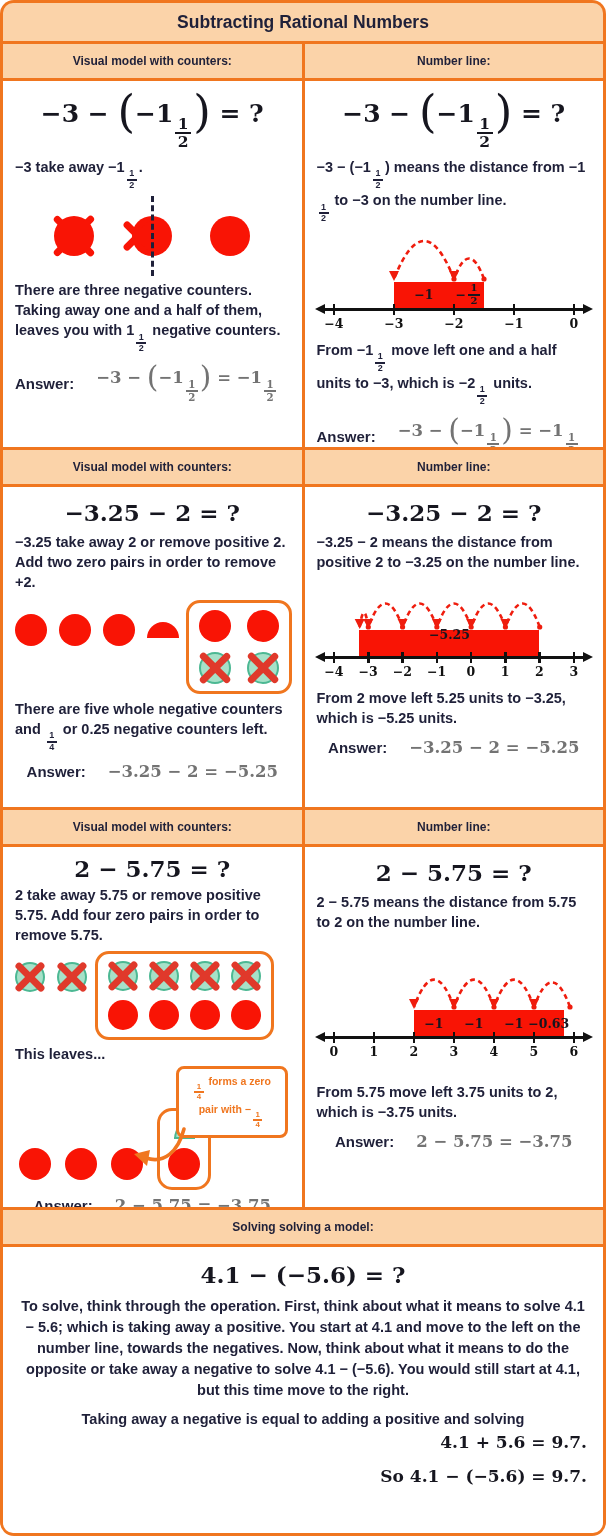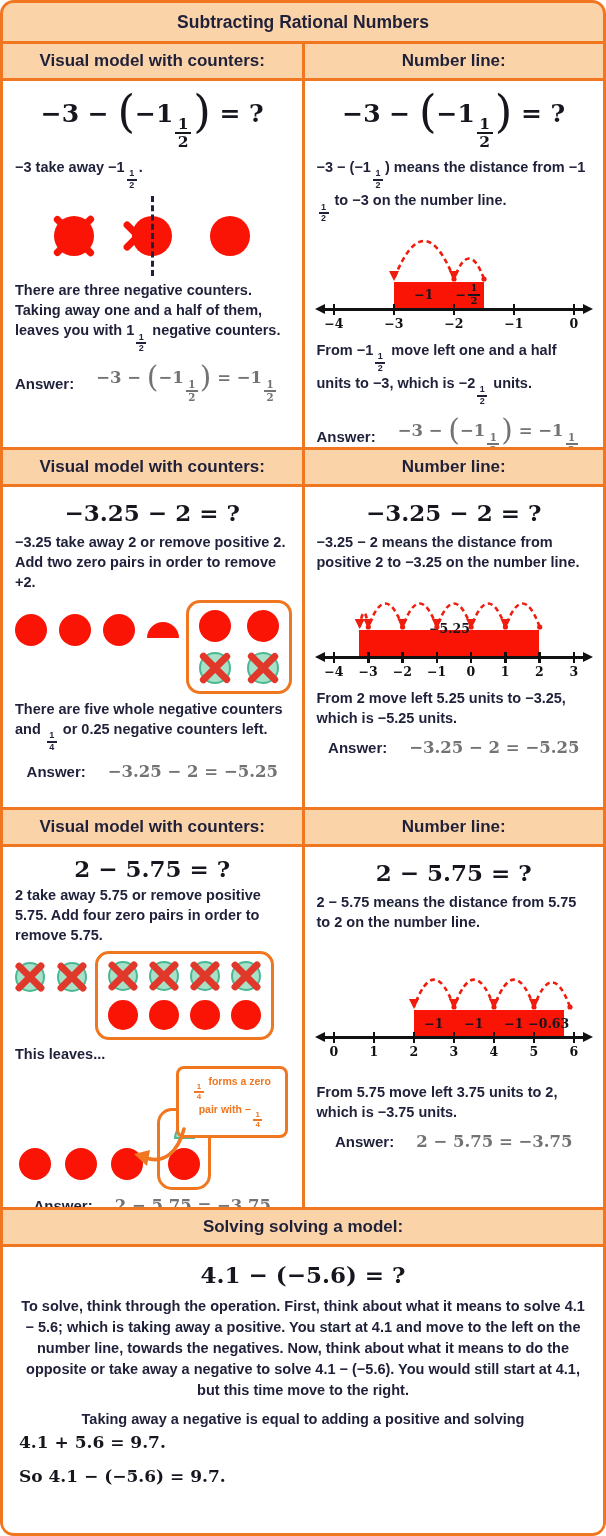--- a/index.html
+++ b/index.html
@@ -2,21 +2,21 @@
 <html><head>
 <meta charset="utf-8">
 <style>
   html,body{margin:0;padding:0;background:#fff;}
   body{width:606px;font-family:"Liberation Sans",sans-serif;color:#1f2039;-webkit-font-smoothing:antialiased;}
   .sheet{width:606px;height:1536px;box-sizing:border-box;background:#f0761f;border-radius:14px;
          display:grid;grid-template-rows:38px 34px 366px 34px 320px 34px 360px 34px 286px;gap:3px;padding:3px;}
   .pair{display:grid;grid-template-columns:1fr 1fr;gap:3px;min-height:0;}
   .cell{background:#fff;padding:4px 12px;overflow:hidden;min-height:0;}
   .head-cell{background:#fbd3a9;display:flex;align-items:center;justify-content:center;
-             font-weight:700;font-size:17px;color:#1f2039;}
+             font-weight:700;font-size:12px;color:#1f2039;}
   .title-cell{border-radius:10px 10px 0 0;font-size:17.5px;}
   .bottom-cell{border-radius:0 0 10px 10px;padding:6px 16px;}
   
   .eqline{font-family:"DejaVu Serif",serif;font-weight:700;font-size:25px;text-align:center;margin:8px 0 6px;color:#16161f;}
   .eq-mid{font-size:23px;}
   .body-text{font-size:14.5px;line-height:1.38;font-weight:700;margin:5px 0;}
   .answer{display:flex;align-items:center;gap:22px;margin:10px 0 4px;font-weight:700;}
   .answer.center{justify-content:center;}
   .ans-label{font-size:15px;}
   .ans-eq{font-family:"DejaVu Serif",serif;font-weight:700;font-size:16.5px;color:#737373;}
@@ -75,21 +75,21 @@
   .nl-ticklab{position:absolute;width:32px;text-align:center;font-family:"DejaVu Serif",serif;font-weight:700;font-size:12.5px;color:#111;}
   .nl-bar{position:absolute;background:#f91405;}
   .nl-barlab{position:absolute;width:46px;display:flex;align-items:center;justify-content:center;
              font-family:"DejaVu Serif",serif;font-weight:700;font-size:12.5px;color:#16161f;}
   .nl-barlab .frac{font-size:.8em;vertical-align:-0.4em;}
   .nl-arcs{position:absolute;left:0;top:0;pointer-events:none;}
   .nl-arcs path{stroke:#ef1d0e;stroke-width:2.6;fill:none;stroke-dasharray:5 3.6;}
   .nl-arcs circle,.nl-arcs polygon{fill:#ef1d0e;}
   
   .solve-p{font-size:14.5px;line-height:1.45;font-weight:700;text-align:center;margin:8px 0;}
-  .solve-eq{font-family:"DejaVu Serif",serif;font-weight:700;font-size:17px;text-align:left;margin:2px 0;color:#16161f;}
+  .solve-eq{font-family:"DejaVu Serif",serif;font-weight:700;font-size:17px;text-align:right;margin:2px 0;color:#16161f;}
   .tight .body-text{margin:3px 0;}
 </style>
 </head>
 <body>
 
 <div class="sheet">
 
   <div class="head-cell title-cell">Subtracting Rational Numbers</div>
 
   <div class="pair">
@@ -251,21 +251,21 @@
       <div class="answer center">
         <span class="ans-label">Answer:</span>
         <span class="ans-eq">−3.25 − 2 = −5.25</span>
       </div>
     </div>
     <div class="cell">
       <div class="eqline eq-mid">−3.25 − 2 = ?</div>
       <p class="body-text">−3.25 − 2  means the distance from positive 2 to −3.25 on the number line.</p>
       <div class="nl">
           <div class="nl-bar" style="left:41.71428571428571px;width:180px;top:52px;height:26px"></div>
-          <div class="nl-barlab" style="left:108.71428571428572px;top:40px;height:21px">−5.25</div>
+          <div class="nl-barlab" style="left:108.71428571428572px;top:46px;height:21px">−5.25</div>
           <div class="nl-axis" style="top:78px"></div>
           <div class="nl-ah l" style="top:74px"></div>
           <div class="nl-ah r" style="top:74px"></div>
           <div class="nl-tick" style="left:15px;top:74px"></div>
           <div class="nl-ticklab" style="left:0px;top:86px">−4</div>
           <div class="nl-tick" style="left:49.285714285714285px;top:74px"></div>
           <div class="nl-ticklab" style="left:34.285714285714285px;top:86px">−3</div>
           <div class="nl-tick" style="left:83.57142857142857px;top:74px"></div>
           <div class="nl-ticklab" style="left:68.57142857142857px;top:86px">−2</div>
           <div class="nl-tick" style="left:117.85714285714285px;top:74px"></div>

